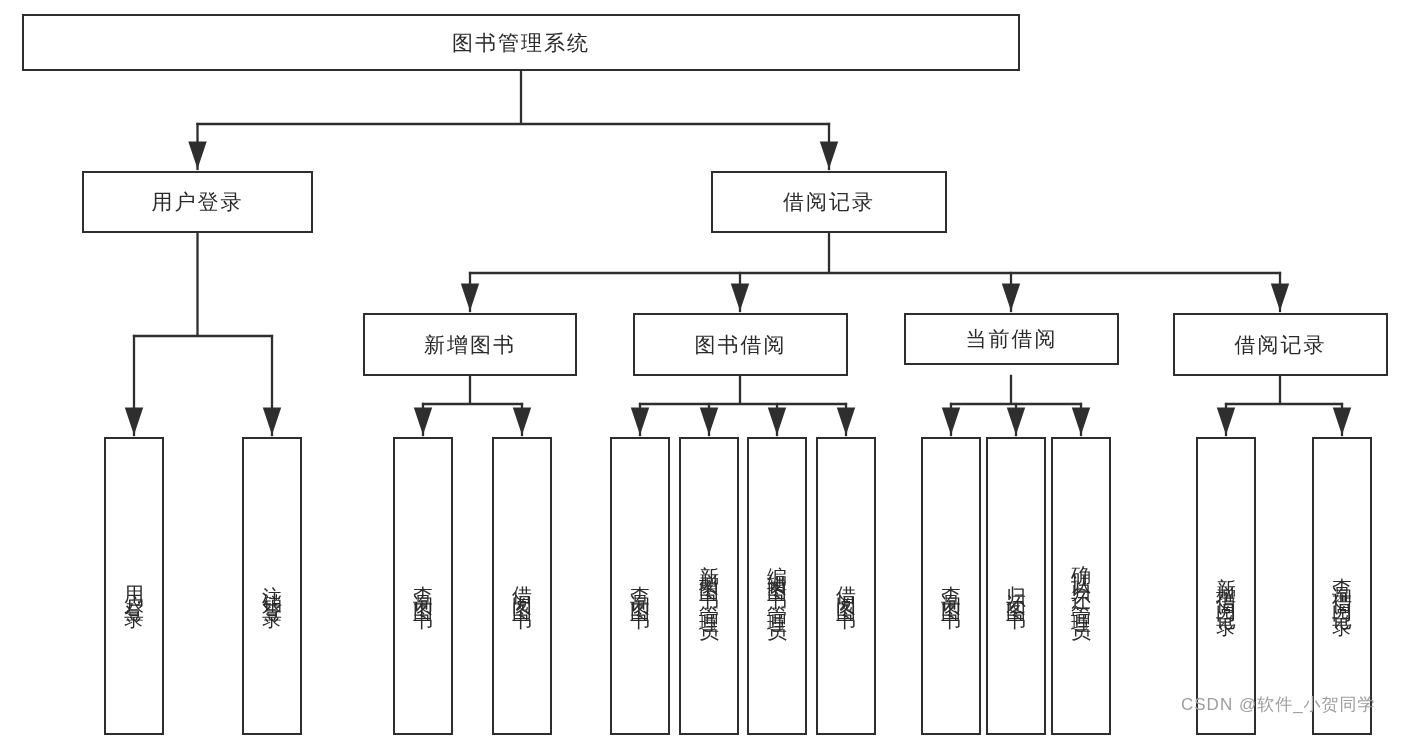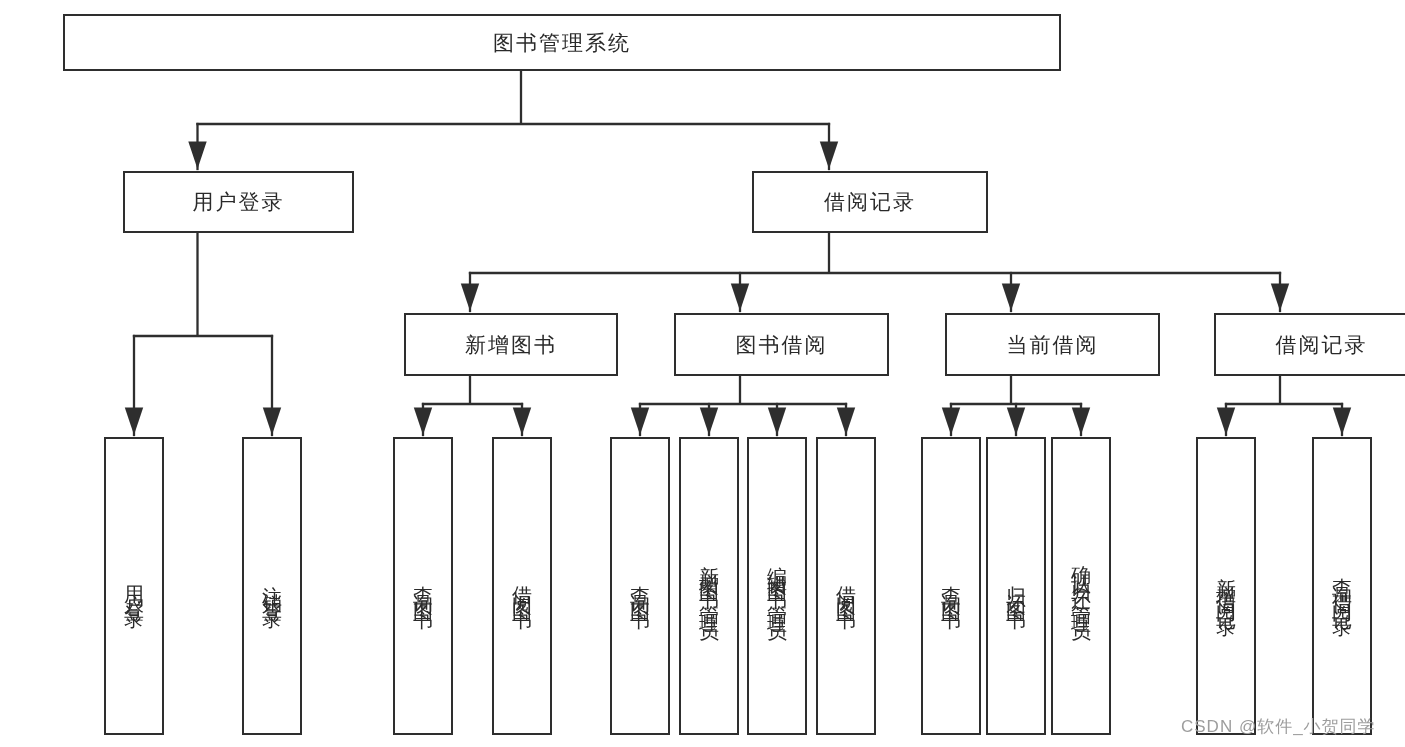--- a/index.html
+++ b/index.html
@@ -5,34 +5,34 @@
   html,body{margin:0;padding:0;background:#ffffff;}
   .canvas{
     position:relative;width:1405px;height:747px;background:#ffffff;
     font-family:"Liberation Sans", sans-serif;overflow:hidden;
   }
   svg.connectors{position:absolute;left:0;top:0;z-index:1;}
   .node{
     position:absolute;box-sizing:border-box;z-index:2;
     border:2.5px solid #2e2e2e;background:#ffffff;
     display:flex;align-items:center;justify-content:center;
-    font-size:21px;letter-spacing:2px;color:#2a2a2a;white-space:nowrap;margin-left:41px;
+    font-size:21px;letter-spacing:2px;color:#2a2a2a;white-space:nowrap;
   }
   .leaf{
     position:absolute;box-sizing:border-box;z-index:2;
     top:437px;width:60px;height:298px;
     border:2.5px solid #2e2e2e;background:#ffffff;
     display:flex;align-items:center;justify-content:center;
   }
   .vlbl{
     writing-mode:vertical-rl;text-orientation:mixed;
     font-size:20px;letter-spacing:8px;line-height:1.05;color:#2a2a2a;
   }
   .watermark{
-    position:absolute;left:1181px;top:715px;z-index:5;
+    position:absolute;left:1181px;top:693px;z-index:5;
     font-size:17px;color:#9d9d9d;letter-spacing:1px;white-space:nowrap;
   }
 </style>
 </head>
 <body>
 
 <div class="canvas">
 
   <svg class="connectors" width="1405" height="747" viewBox="0 0 1405 747">
     <defs>
@@ -87,21 +87,21 @@
   <div class="node" style="left:711px;top:171px;width:236px;height:62px">
     <span>借阅记录</span>
   </div>
 
   <div class="node" style="left:363px;top:313px;width:214px;height:63px">
     <span>新增图书</span>
   </div>
   <div class="node" style="left:633px;top:313px;width:215px;height:63px">
     <span>图书借阅</span>
   </div>
-  <div class="node" style="left:904px;top:313px;width:215px;height:63px">
+  <div class="node" style="left:904px;top:313px;width:215px;height:52px">
     <span>当前借阅</span>
   </div>
   <div class="node" style="left:1173px;top:313px;width:215px;height:63px">
     <span>借阅记录</span>
   </div>
 
   <div class="leaf" style="left:104px">
     <span class="vlbl">用户登录</span>
   </div>
   <div class="leaf" style="left:242px">

